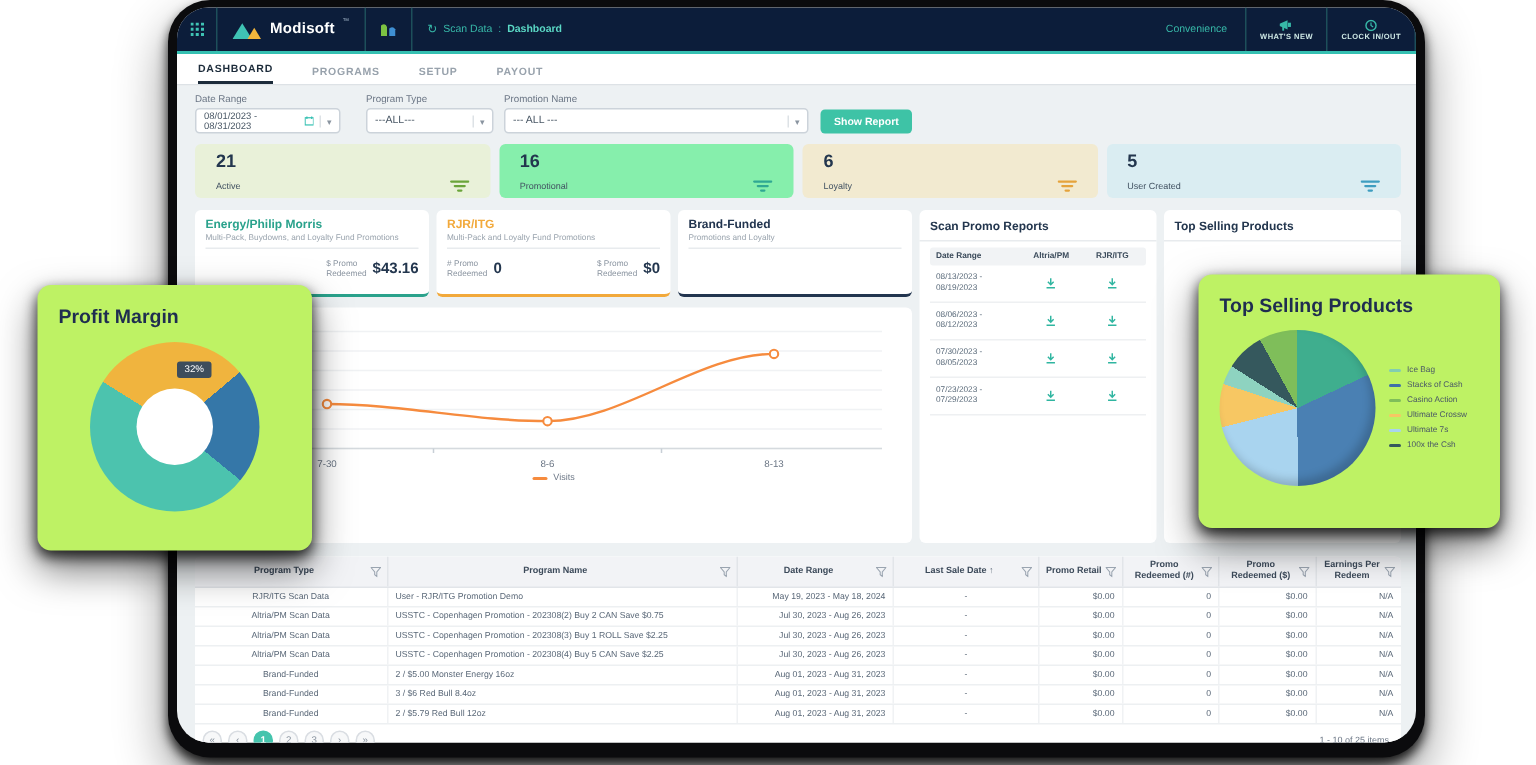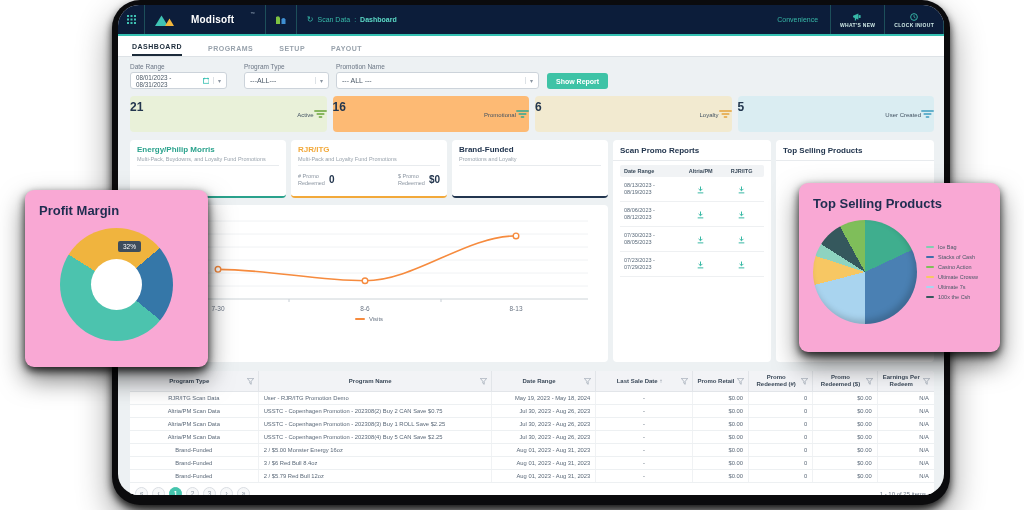--- a/index.html
+++ b/index.html
@@ -12,21 +12,21 @@
     background:#0b0b0d; border-radius:28px;
     box-shadow:0 5px 8px rgba(0,0,0,.85), 0 16px 34px rgba(0,0,0,.45); }
   .screen { position:absolute; left:6px; top:5px; right:6px; bottom:10px;
     border-radius:21px; overflow:hidden; background:#edf1f3; display:flex; flex-direction:column; }
 
   
   .navbar { height:29px; background:#0c1d3a; display:flex; align-items:stretch; justify-content:space-between; flex:0 0 auto; }
   .nav-left, .nav-right { display:flex; align-items:stretch; }
   .nv-divider { width:1px; background:#1d4f5a; }
   .apps-btn { width:26px; display:flex; align-items:center; justify-content:center; }
-  .brand { display:flex; align-items:center; gap:16px; padding:0 10px; }
+  .brand { display:flex; align-items:center; gap:5px; padding:0 10px; }
   .brand-text { color:#fff; font-size:10px; font-weight:bold; letter-spacing:.2px; }
   .brand-mark { color:#9fb2c4; font-size:4.5px; align-self:flex-start; margin-top:6px; }
   .mini-logo { width:30px; display:flex; align-items:center; justify-content:center; }
   .breadcrumb { display:flex; align-items:center; gap:4px; margin-left:10px; font-size:7px; color:#37b8a8; }
   .bc-page { color:#5bd9c6; font-weight:bold; }
   .sync-ic { color:#37b8a8; font-size:8px; line-height:1; }
   .store { color:#37b8a8; font-size:7px; align-self:center; margin-right:12px; }
   .nav-btn { border-left:1px solid #1d4f5a; padding:3px 9px 2px; display:flex; flex-direction:column;
     align-items:center; justify-content:center; gap:1px; color:#cfe9e6; font-size:5px; font-weight:bold;
     letter-spacing:.3px; white-space:nowrap; }
@@ -49,22 +49,22 @@
     display:flex; align-items:center; font-size:7px; color:#4a5866; padding:0 5px; gap:4px; }
   .fctrl .caret { margin-left:auto; color:#8a94a0; font-size:6px; border-left:1px solid #dde2e6; padding-left:4px; }
   .f-date { width:97px; margin-right:17px; }
   .f-prog { width:85px; margin-right:7px; }
   .f-promo { width:203px; margin-right:8px; }
   .show-btn { height:16px; background:#3ec3a6; color:#fff; font-size:7px; font-weight:bold;
     border:none; border-radius:3px; padding:0 9px; cursor:pointer; }
 
   
   .stat-row { display:flex; gap:6px; margin-top:7px; }
-  .stat-card { flex:1; height:36px; border-radius:4px; padding:4px 0 3px; display:flex;
-    flex-direction:row; justify-content:space-between; cursor:pointer; }
+  .stat-card { flex:1; height:36px; border-radius:4px; padding:4px 14px 3px; display:flex;
+    flex-direction:column; justify-content:space-between; cursor:pointer; }
   .stat-num { font-size:12px; font-weight:bold; color:#23364e; }
   .stat-bottom { display:flex; align-items:center; justify-content:space-between; }
   .stat-label { font-size:6px; color:#425262; }
 
   
   .cards-row { display:flex; gap:5px; margin-top:8px; height:222px; }
   .left-col { width:478px; display:flex; flex-direction:column; }
   .promo-row { display:flex; gap:5px; height:58px; }
   .promo-card { flex:1; background:#fff; border-radius:4px; border-bottom:2.5px solid #ccc;
     padding:5px 7px 3px; display:flex; flex-direction:column; }
@@ -108,21 +108,21 @@
     white-space:nowrap; overflow:hidden; }
   .td:last-child { border-right:none; }
 
   .pager { display:flex; align-items:center; gap:4px; padding:4px 8px 4px 5px; }
   .pg-btn { width:13px; height:13px; border-radius:50%; border:1px solid #d9dde2; background:#f7f8f9;
     color:#8a94a0; font-size:6.5px; display:flex; align-items:center; justify-content:center; cursor:pointer; }
   .pg-btn.active { background:#45c4ad; border-color:#45c4ad; color:#fff; font-weight:bold; }
   .pg-summary { margin-left:auto; font-size:6px; color:#6b7685; }
 
   
-  .overlay-card { position:absolute; background:#f9a8d4; border-radius:9px; z-index:20;
+  .overlay-card { position:absolute; background:#bef264; border-radius:9px; z-index:20;
     box-shadow:0 4px 9px rgba(0,0,0,.8), 0 12px 26px rgba(0,0,0,.55); }
   .ov-profit { left:25px; top:190px; width:183px; height:177px; padding:13px 14px; }
   .ov-top { left:799px; top:183px; width:201px; height:169px; padding:13px 14px; }
   .ov-title { font-size:13px; font-weight:bold; color:#1f2d50; }
   .donut-wrap { position:relative; width:113px; height:113px; margin:10px auto 0; }
   .donut { width:113px; height:113px; border-radius:50%; position:relative; }
   .donut::after { content:""; position:absolute; inset:27.5%; background:#fff; border-radius:50%; }
   .donut-tip { position:absolute; left:58px; top:13px; background:#3d4d5c; color:#fff; font-size:6.5px;
     padding:2px 5px; border-radius:2px; z-index:2; }
   .pie-area { display:flex; margin-top:9px; align-items:center; }
@@ -250,21 +250,21 @@
        <span class="stat-label">Active</span>
        <svg width="13" height="9" viewBox="0 0 13 9">
          <g stroke="#6aa43a" stroke-width="1.5" stroke-linecap="round">
            <line x1="0.8" y1="1" x2="12.2" y2="1"></line>
                     <line x1="3.2" y1="4" x2="9.8" y2="4"></line>
                     <line x1="5.4" y1="7" x2="7.6" y2="7"></line>
          </g>
        </svg>
      </div>
    </div>
-            <div class="stat-card" style="background:#fdba74">
+            <div class="stat-card" style="background:#86efac">
      <div class="stat-num">16</div>
      <div class="stat-bottom">
        <span class="stat-label">Promotional</span>
        <svg width="13" height="9" viewBox="0 0 13 9">
          <g stroke="#2fa893" stroke-width="1.5" stroke-linecap="round">
            <line x1="0.8" y1="1" x2="12.2" y2="1"></line>
                     <line x1="3.2" y1="4" x2="9.8" y2="4"></line>
                     <line x1="5.4" y1="7" x2="7.6" y2="7"></line>
          </g>
        </svg>
@@ -298,20 +298,26 @@
    </div>
           </div>
 
         <div class="cards-row">
           <div class="left-col">
             <div class="promo-row">
                 <div class="promo-card" style="border-bottom-color:#2aa28c">
        <div class="promo-title" style="color:#2aa28c">Energy/Philip Morris</div>
        <div class="promo-sub">Multi-Pack, Buydowns, and Loyalty Fund Promotions</div>
        <div class="promo-div"></div>
+       <div class="promo-stats single">
+                    <div class="pstat">
+       <span class="pstat-lbl">$ Promo<br>Redeemed</span>
+       <span class="pstat-val">$43.16</span>
+     </div>
+                  </div>
      </div>
                 <div class="promo-card" style="border-bottom-color:#f2a93b">
        <div class="promo-title" style="color:#f2a93b">RJR/ITG</div>
        <div class="promo-sub">Multi-Pack and Loyalty Fund Promotions</div>
        <div class="promo-div"></div>
        <div class="promo-stats ">
                     <div class="pstat">
        <span class="pstat-lbl"># Promo<br>Redeemed</span>
        <span class="pstat-val">0</span>
      </div>

